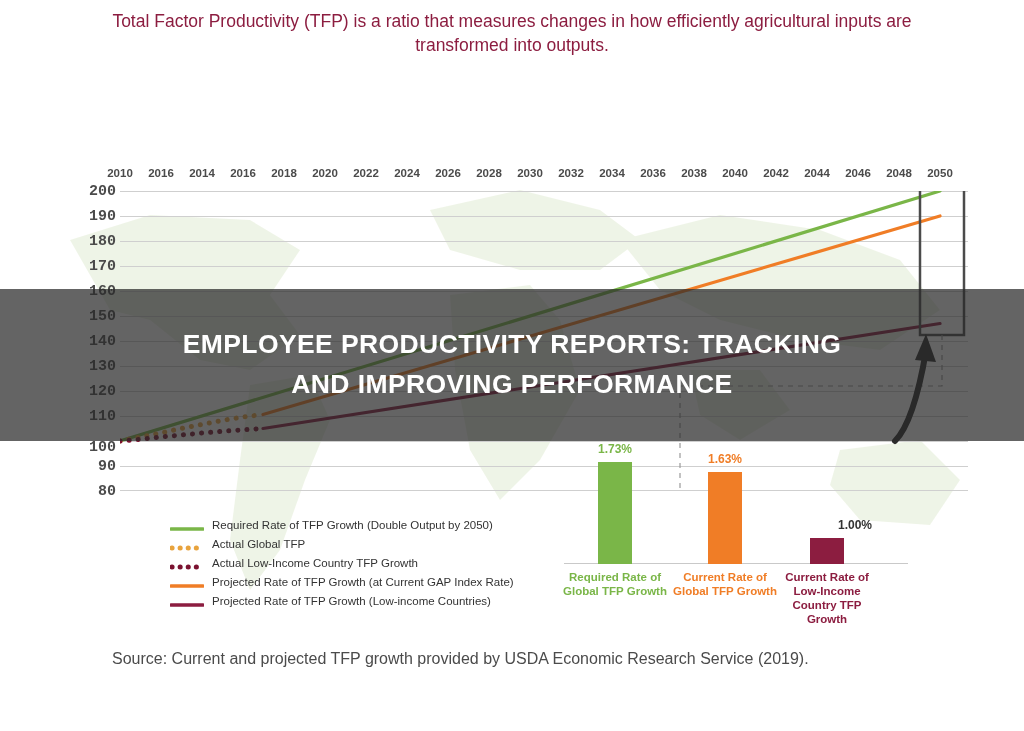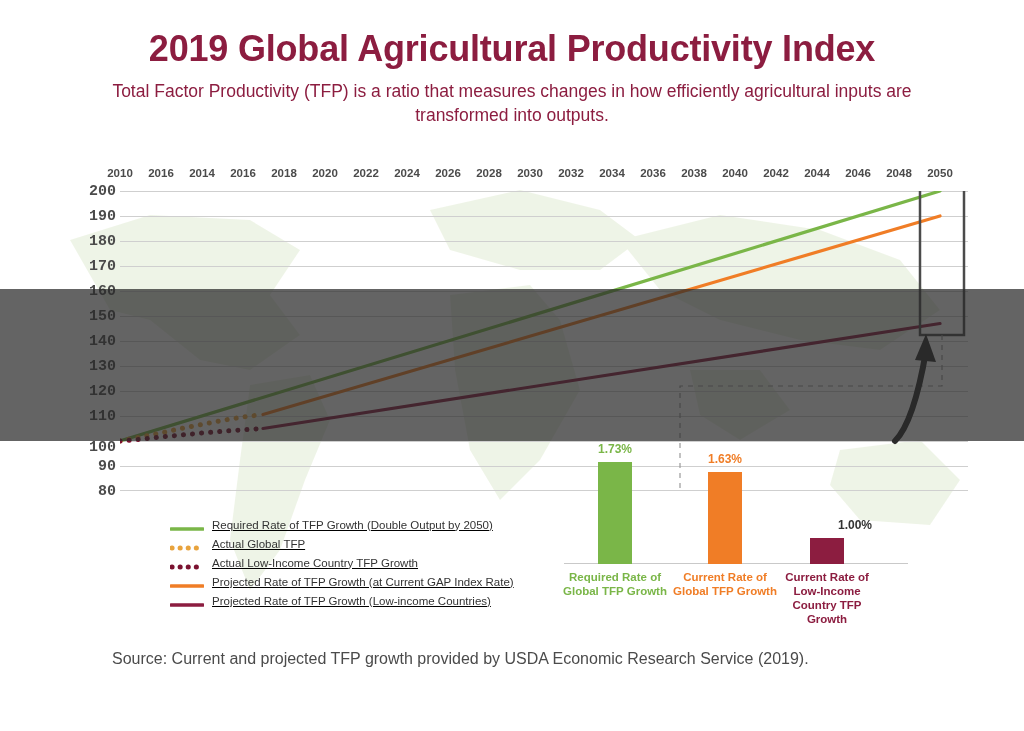--- a/index.html
+++ b/index.html
@@ -98,21 +98,20 @@
     font-family: Liberation Mono, monospace;
   }
   .plot svg { display: block; }
 
   
   .legend {
     position: absolute;
     left: 170px;
     top: 516px;
     width: 420px;
-    text-decoration: underline;
   }
   .legend-row {
     display: flex;
     align-items: center;
     height: 17px;
     margin-bottom: 2px;
   }
   .legend-swatch {
     width: 34px;
     height: 10px;
@@ -222,21 +221,20 @@
         <path d="M430 90 L520 70 L600 90 L640 120 L600 150 L520 150 L450 130 Z"></path>
         <path d="M450 175 L530 165 L560 200 L580 270 L540 340 L500 380 L470 330 L455 250 Z"></path>
         <path d="M620 120 L720 95 L820 110 L900 140 L940 190 L880 230 L800 220 L720 200 L660 170 Z"></path>
         <path d="M840 330 L920 320 L960 360 L930 405 L860 400 L830 365 Z"></path>
         <path d="M690 250 L760 250 L790 290 L740 320 L700 295 Z"></path>
       </g>
     </svg>
   </div>
 
   <div class="header">
-    <h1 class="title">2019 Global Agricultural Productivity Index</h1>
     <p class="subtitle">Total Factor Productivity (TFP) is a ratio that measures changes in how efficiently agricultural inputs are transformed into outputs.</p>
   </div>
 
   <div class="chart-wrap">
 
     <div class="top-axis">
       <span class="top-tick" style="left:32px">2010</span>
       <span class="top-tick" style="left:73px">2016</span>
       <span class="top-tick" style="left:114px">2014</span>
       <span class="top-tick" style="left:155px">2016</span>
@@ -375,14 +373,18 @@
     <div class="bar-item" style="left:254px; height:26px;">
       <span class="bar-val" style="top:-20px; color:#333333;text-align:right;">1.00%</span>
       <span class="bar-rect" style="height:26px; background:#8c1d40;"></span>
       <span class="bar-caption" style="color:#8c1d40;text-align:center;">Current Rate of Low-Income Country TFP Growth</span>
     </div>
   </div>
 
   <div class="source">Source: Current and projected TFP growth provided by USDA Economic Research Service (2019).</div>
 
   <div class="overlay"></div>
+  <div class="overlay-text">
+    <span>EMPLOYEE PRODUCTIVITY REPORTS: TRACKING</span>
+    <span>AND IMPROVING PERFORMANCE</span>
+  </div>
 
 </div>
 
 </body></html>

